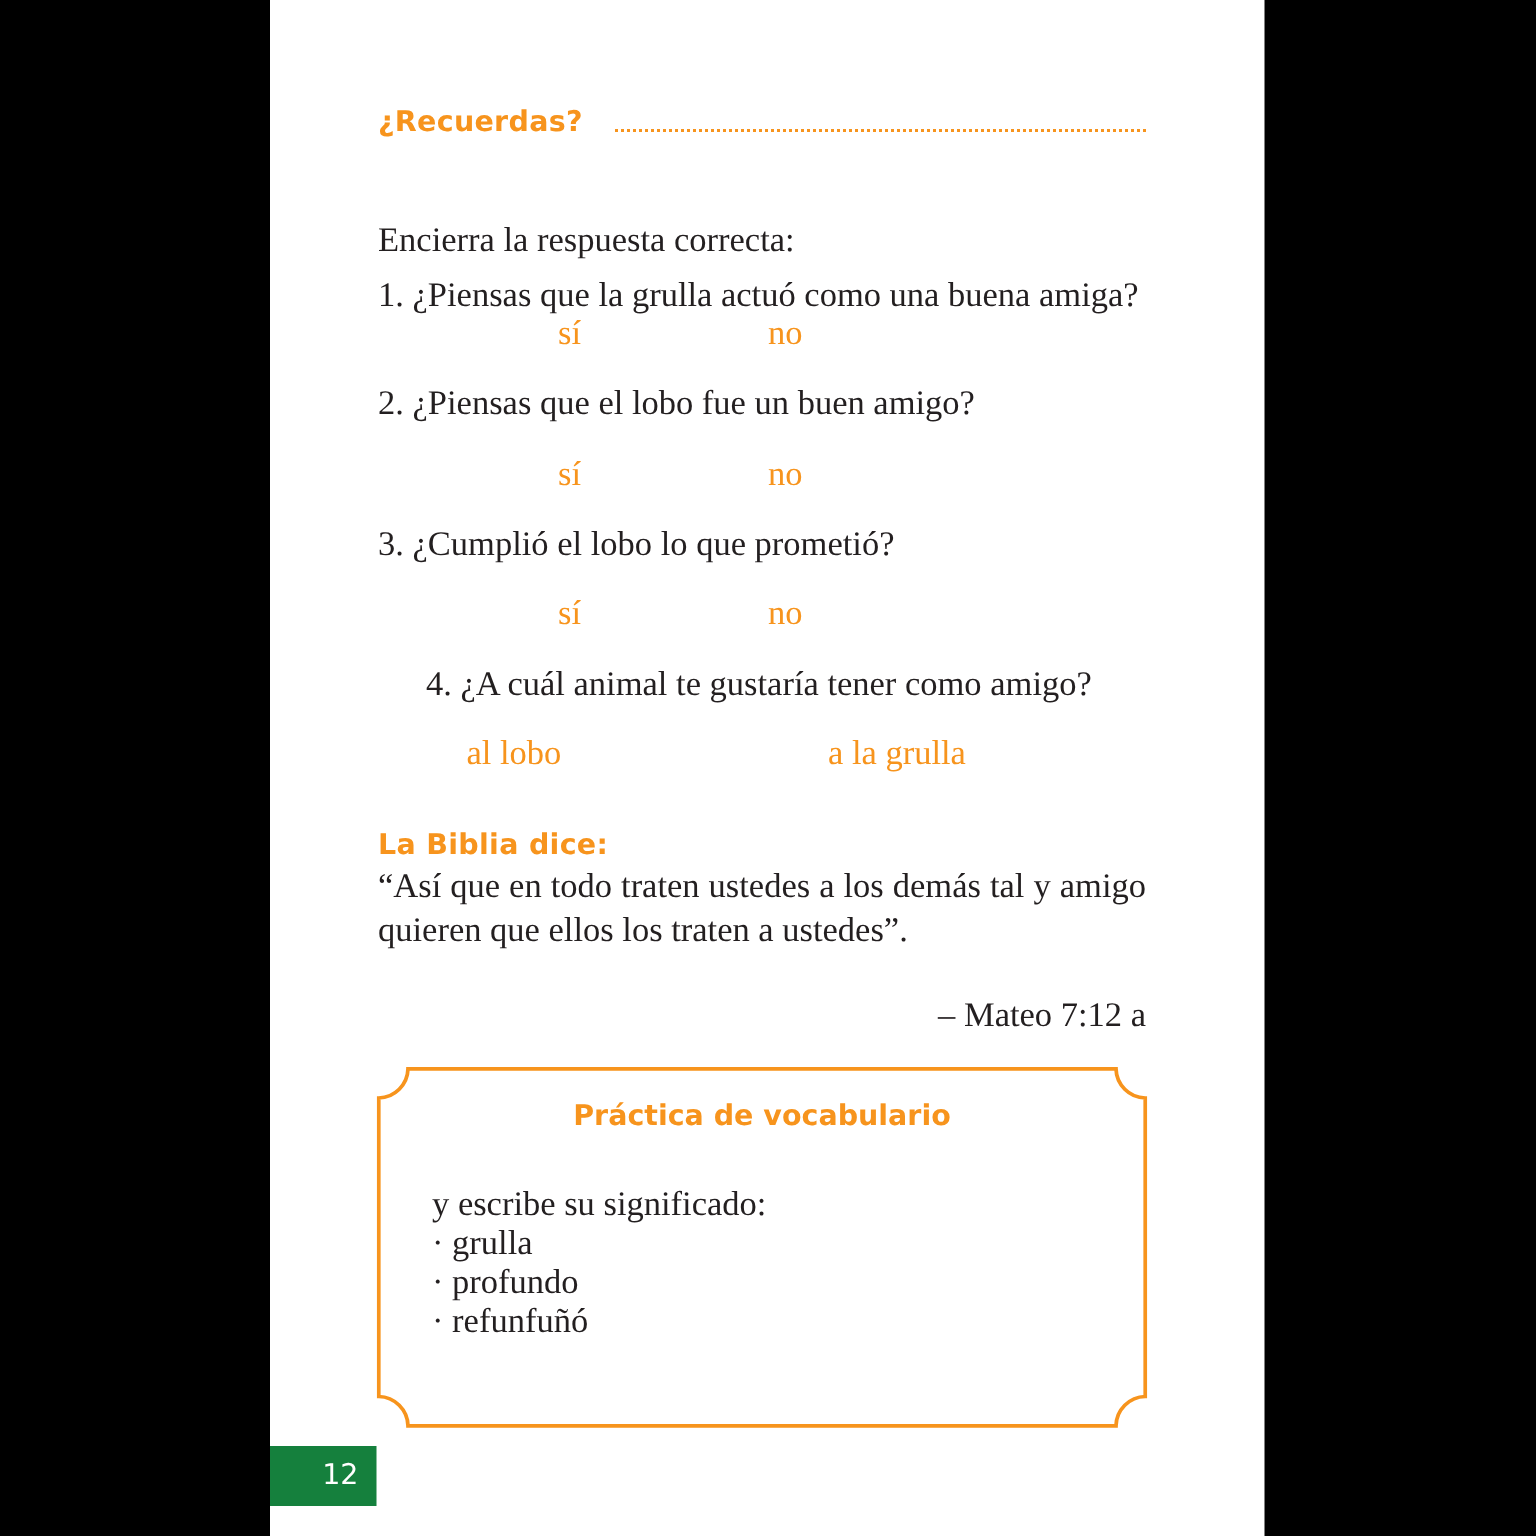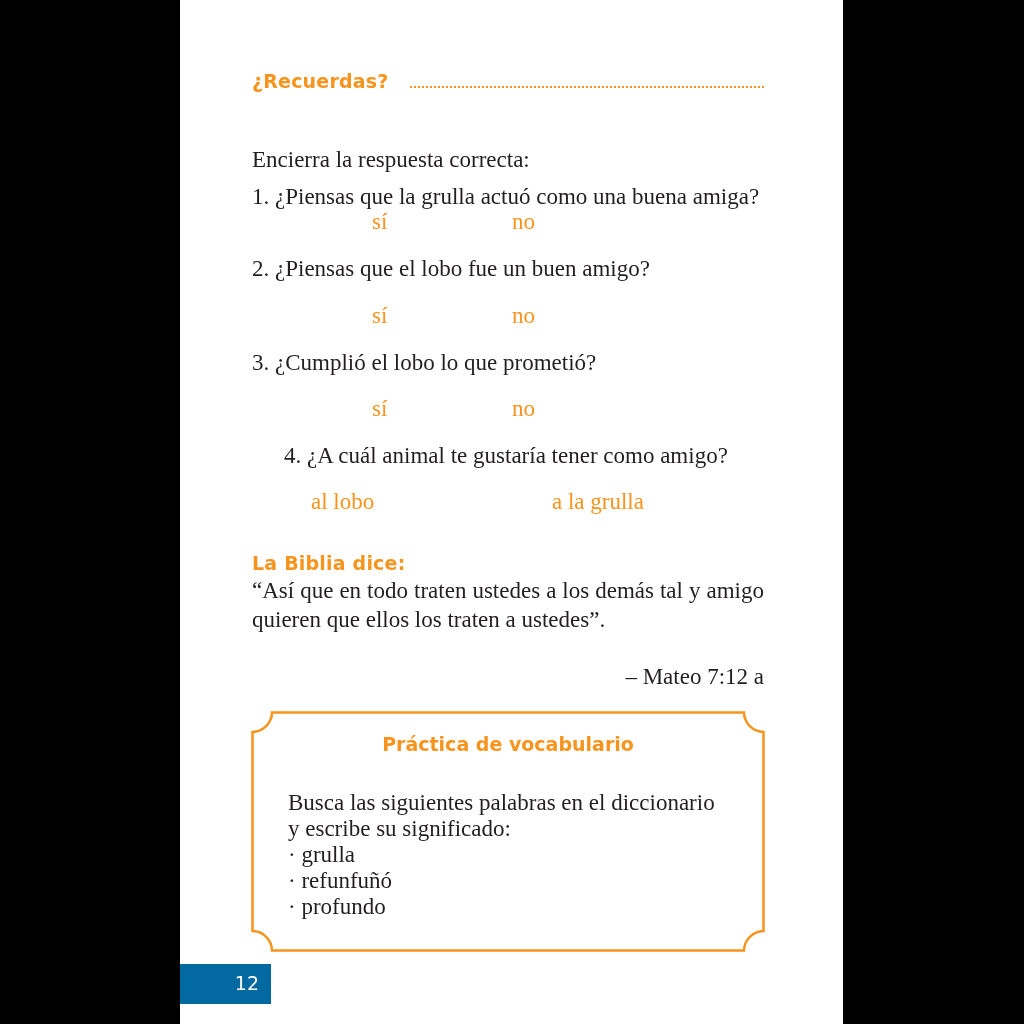--- a/index.html
+++ b/index.html
@@ -73,22 +73,21 @@
       font-family: "Liberation Serif", serif;
       color: #231F20;
       font-size: 23px;
       line-height: 26px;
     }
     .vocab-body div { white-space: nowrap; }
     .page-badge {
       position: absolute;
       left: 180px; top: 964px;
       width: 71px; height: 40px;
-      background: #0369a1;
-      padding-left: 20px;
+      background: #15803d;
     }
     .page-num {
       position: absolute;
       right: 12px; top: 8px;
       font-family: "DejaVu Sans", sans-serif;
       color: #ffffff;
       font-size: 19px;
     }
   </style>
 </head>
@@ -121,22 +120,21 @@
 <div class="quote">“Así que en todo traten ustedes a los demás tal y amigo quieren que ellos los traten a ustedes”.</div>
 <div class="abs body-text" style="right:260px; top:664px;">– Mateo 7:12 a</div>
 
 <div class="frame">
   <svg width="514" height="241" viewBox="0 0 514 241">
     <path d="M 21 1.5 L 493 1.5 A 20 20 0 0 0 512.5 21 L 512.5 220 A 20 20 0 0 0 493 239.5 L 21 239.5 A 20 20 0 0 0 1.5 220 L 1.5 21 A 20 20 0 0 0 21 1.5 Z" fill="none" stroke="#F7941D" stroke-width="2.5"></path>
   </svg>
 </div>
 <div class="vocab-title">Práctica de vocabulario</div>
 <div class="vocab-body">
-  <div>Busca las siguientes palabras en el diccionario</div>
   <div>y escribe su significado:</div>
   <div>· grulla</div>
+  <div>· profundo</div>
   <div>· refunfuñó</div>
-  <div>· profundo</div>
 </div>
 
 <div class="page-badge">
   <span class="page-num">12</span>
 </div>
 
 </body></html>

